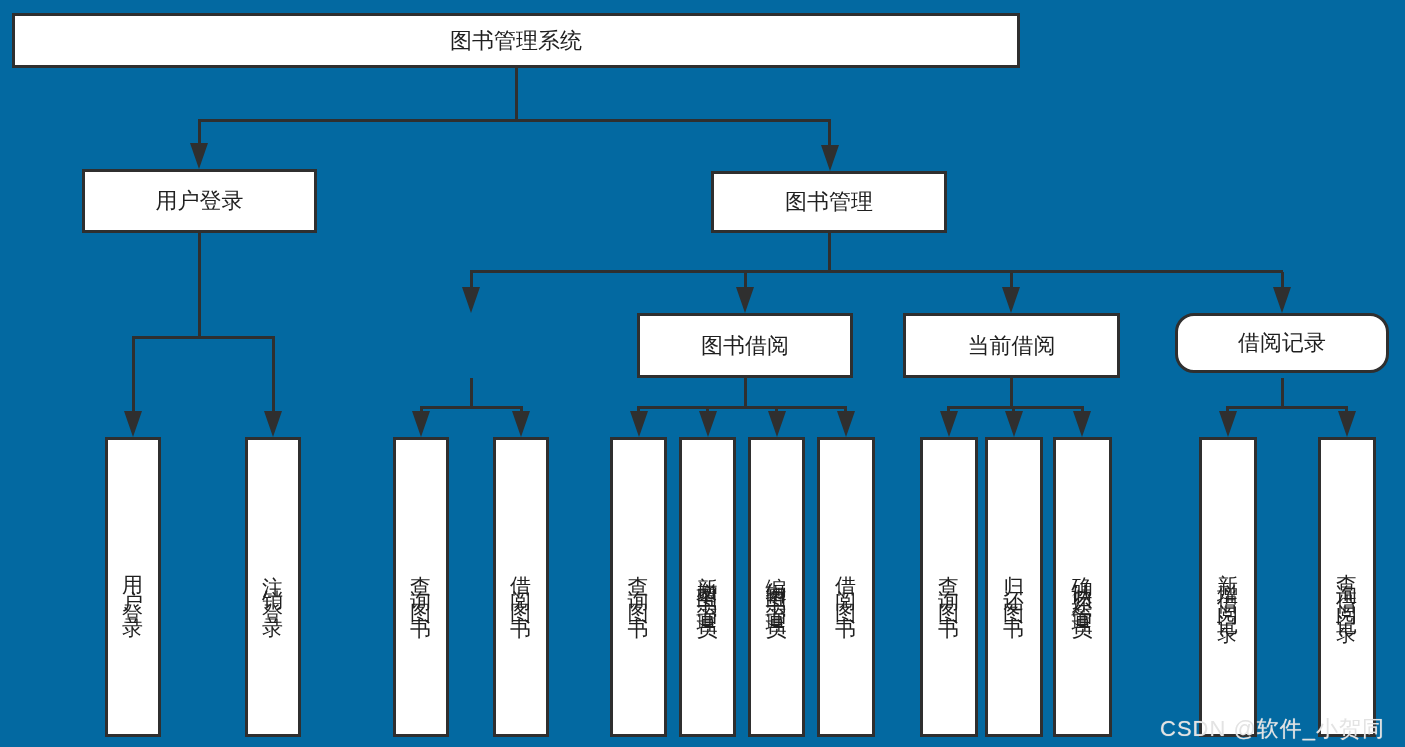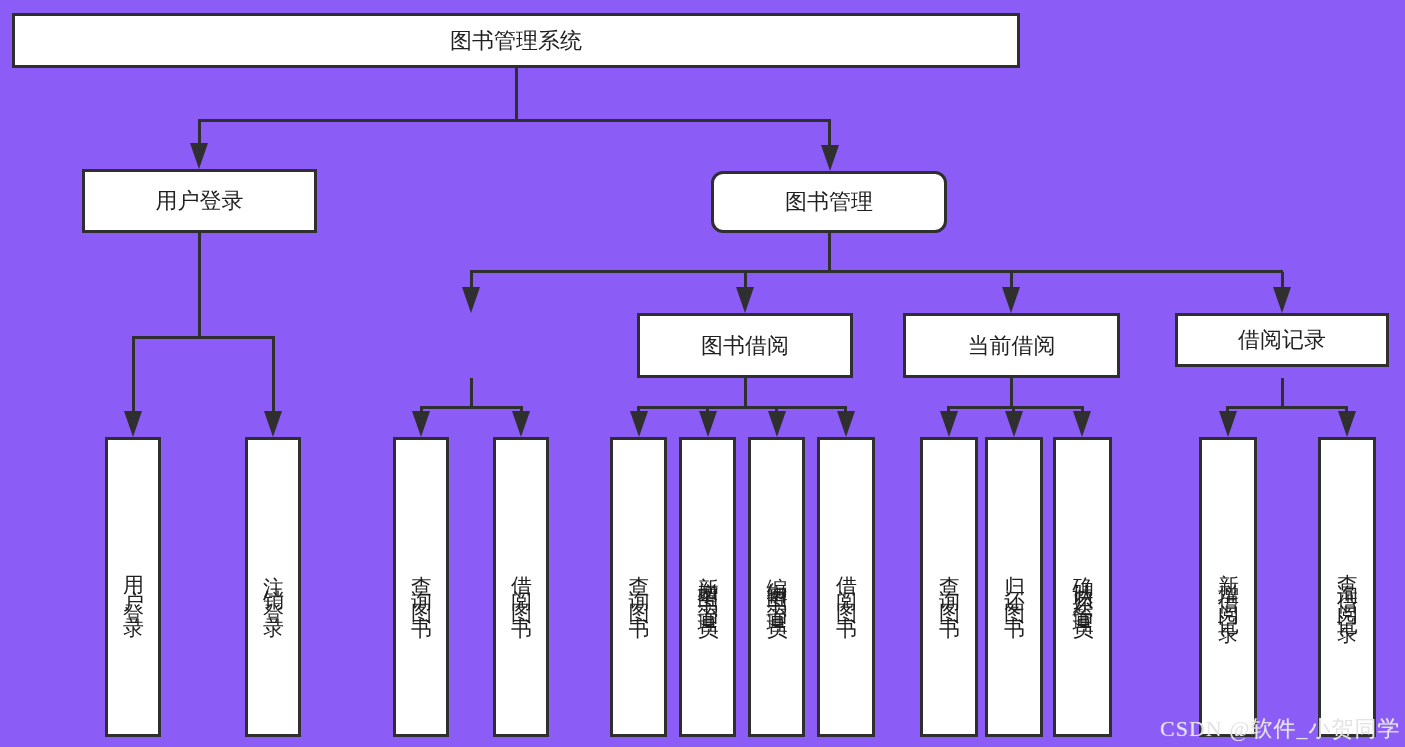--- a/index.html
+++ b/index.html
@@ -1,18 +1,18 @@
 <!DOCTYPE html>
 <html><head>
 <meta charset="utf-8">
 <style>
   html,body{margin:0;padding:0;background:#ffffff;}
   .stage{
-    position:relative;width:1405px;height:747px;background:#8b5cf6;overflow:hidden;
-    font-family:Liberation Serif, serif;color:#1f1f1f;
+    position:relative;width:1405px;height:747px;background:#0369a1;overflow:hidden;
+    font-family:Liberation Sans, sans-serif;color:#1f1f1f;
   }
   .box{
     position:absolute;box-sizing:border-box;background:#ffffff;
     border:3px solid #2f2f2f;display:flex;align-items:center;justify-content:center;
     font-size:22px;color:#1f1f1f;white-space:nowrap;
   }
   .vbox{
     writing-mode:vertical-rl;text-orientation:mixed;
     font-size:21px;letter-spacing:14px;line-height:1;
   }
@@ -38,21 +38,21 @@
   <div class="box" style="left:12px;top:13px;width:1008px;height:55px;">图书管理系统</div>
 
   <div class="vline" style="left:515px;top:68px;width:3px;height:53px;"></div>
   <div class="hline" style="left:198px;top:119px;width:633px;height:3px;"></div>
   <div class="vline" style="left:198px;top:121px;width:3px;height:24px;"></div>
   <div class="arrow" style="left:190px;top:143px;"></div>
   <div class="vline" style="left:828px;top:121px;width:3px;height:26px;"></div>
   <div class="arrow" style="left:821px;top:145px;"></div>
 
   <div class="box" style="left:82px;top:169px;width:235px;height:64px;">用户登录</div>
-  <div class="box" style="left:711px;top:171px;width:236px;height:62px;border-radius:12px;">图书管理</div>
+  <div class="box" style="left:711px;top:171px;width:236px;height:62px;">图书管理</div>
 
   <div class="vline" style="left:198px;top:233px;width:3px;height:105px;"></div>
   <div class="hline" style="left:132px;top:336px;width:143px;height:3px;"></div>
   <div class="vline" style="left:132px;top:338px;width:3px;height:76px;"></div>
   <div class="arrow" style="left:124px;top:411px;"></div>
   <div class="vline" style="left:272px;top:338px;width:3px;height:76px;"></div>
   <div class="arrow" style="left:264px;top:411px;"></div>
 
   <div class="vline" style="left:828px;top:233px;width:3px;height:40px;"></div>
   <div class="hline" style="left:470px;top:270px;width:813px;height:3px;"></div>
@@ -60,21 +60,21 @@
   <div class="arrow" style="left:462px;top:287px;"></div>
   <div class="vline" style="left:744px;top:272px;width:3px;height:17px;"></div>
   <div class="arrow" style="left:736px;top:287px;"></div>
   <div class="vline" style="left:1010px;top:272px;width:3px;height:17px;"></div>
   <div class="arrow" style="left:1002px;top:287px;"></div>
   <div class="vline" style="left:1281px;top:272px;width:3px;height:17px;"></div>
   <div class="arrow" style="left:1273px;top:287px;"></div>
 
   <div class="box" style="left:637px;top:313px;width:216px;height:65px;text-align:center;">图书借阅</div>
   <div class="box" style="left:903px;top:313px;width:217px;height:65px;">当前借阅</div>
-  <div class="box" style="left:1175px;top:313px;width:214px;height:54px;">借阅记录</div>
+  <div class="box" style="left:1175px;top:313px;width:214px;height:60px;border-radius:19px;">借阅记录</div>
 
   <div class="vline" style="left:470px;top:378px;width:3px;height:30px;"></div>
   <div class="hline" style="left:420px;top:406px;width:103px;height:3px;"></div>
   <div class="vline" style="left:420px;top:408px;width:3px;height:6px;"></div>
   <div class="arrow" style="left:412px;top:411px;"></div>
   <div class="vline" style="left:520px;top:408px;width:3px;height:6px;"></div>
   <div class="arrow" style="left:512px;top:411px;"></div>
 
   <div class="vline" style="left:744px;top:378px;width:3px;height:30px;"></div>
   <div class="hline" style="left:637px;top:406px;width:210px;height:3px;"></div>

